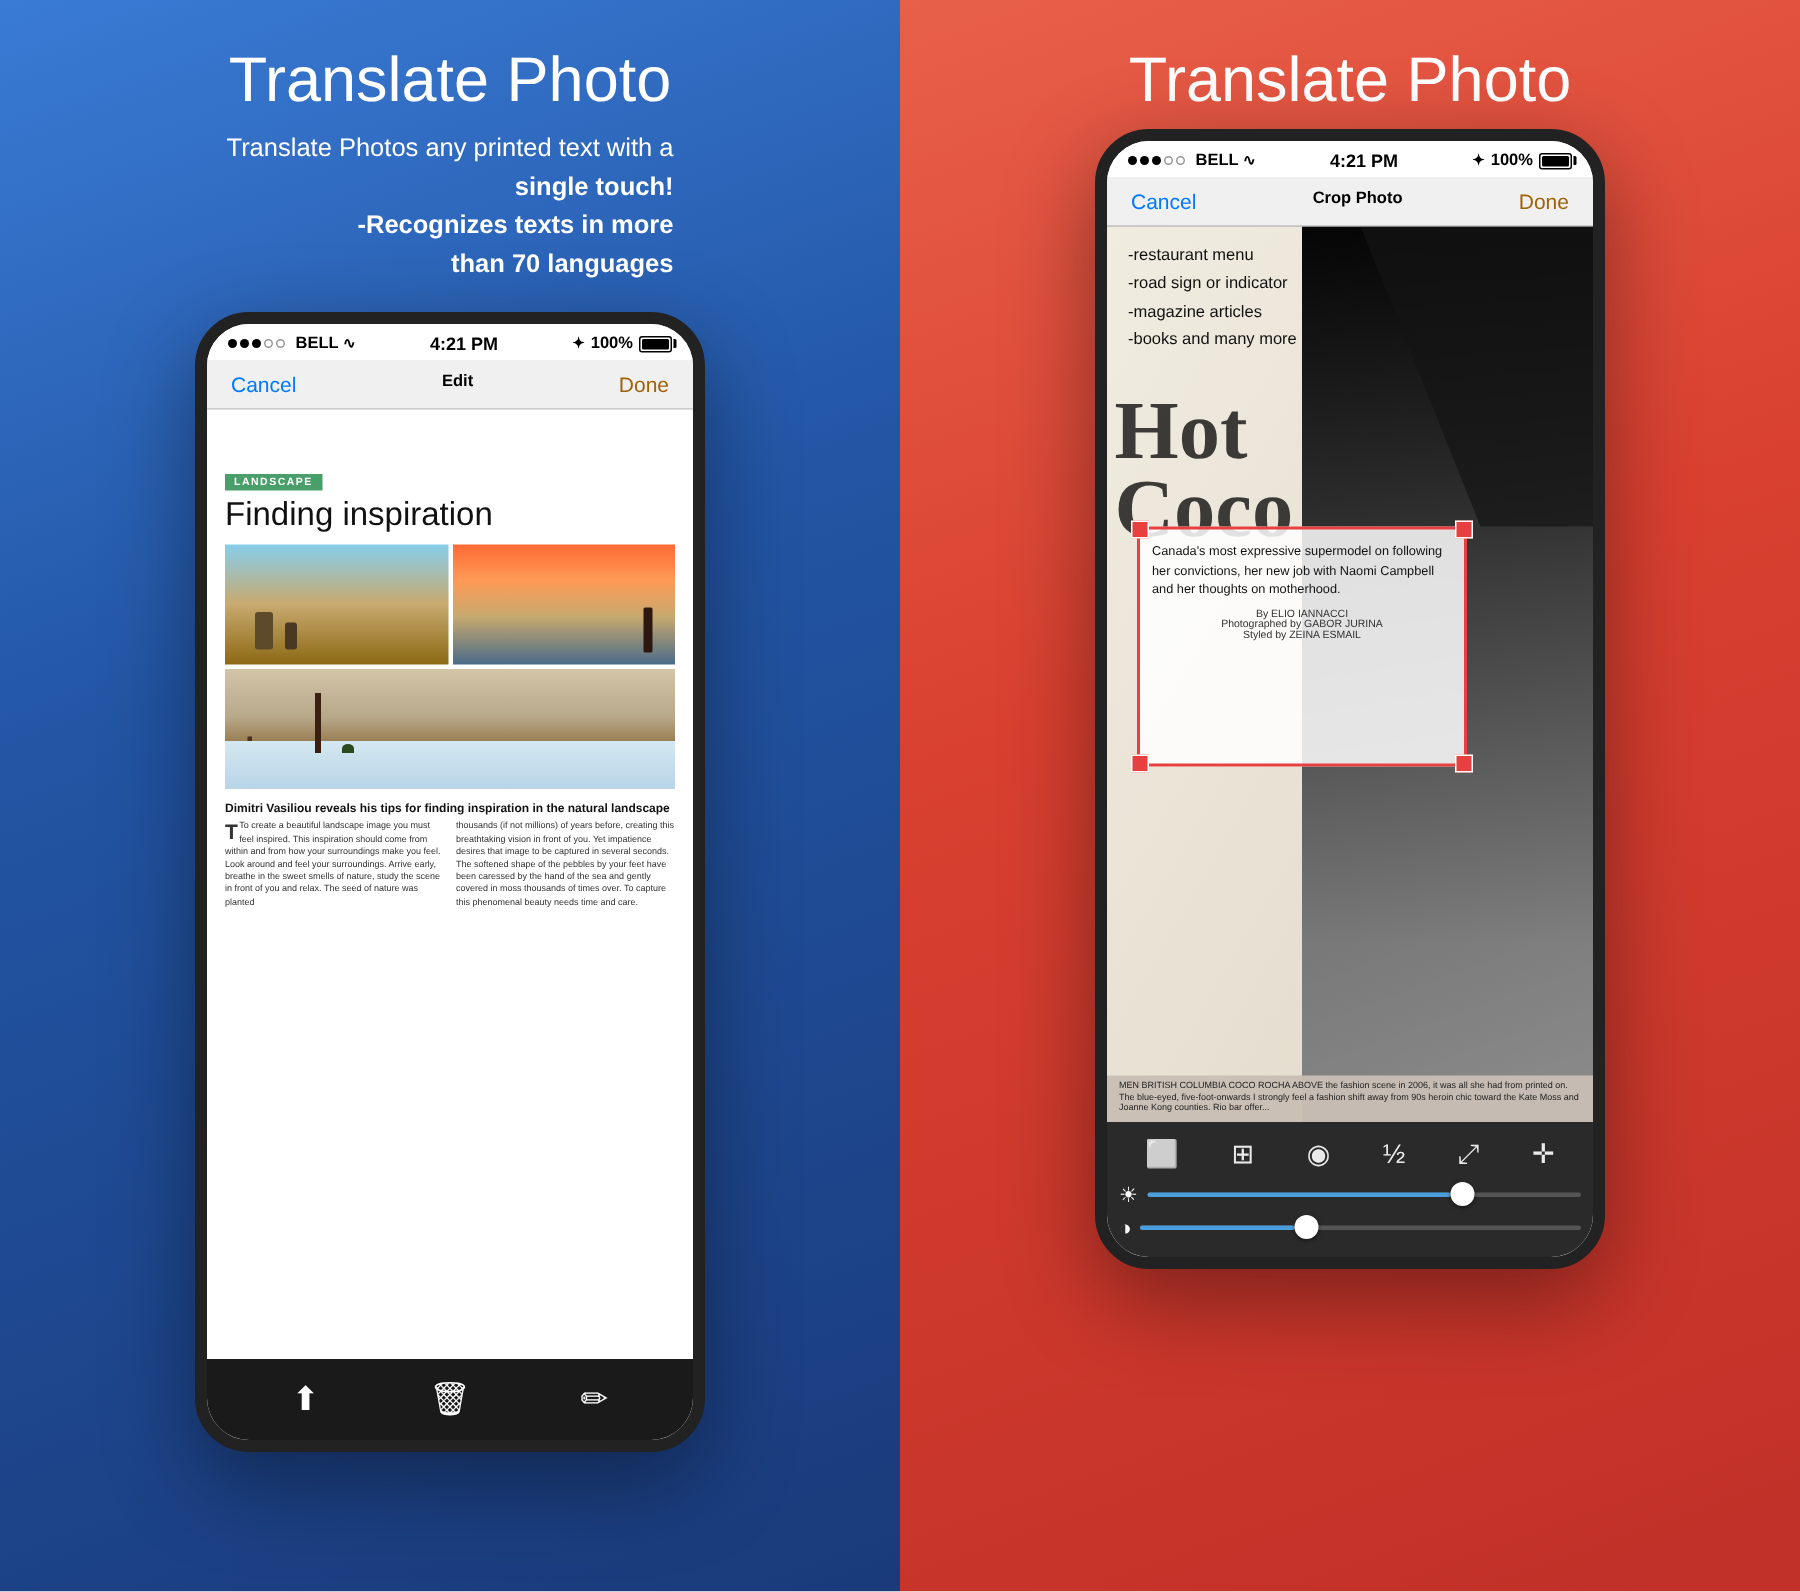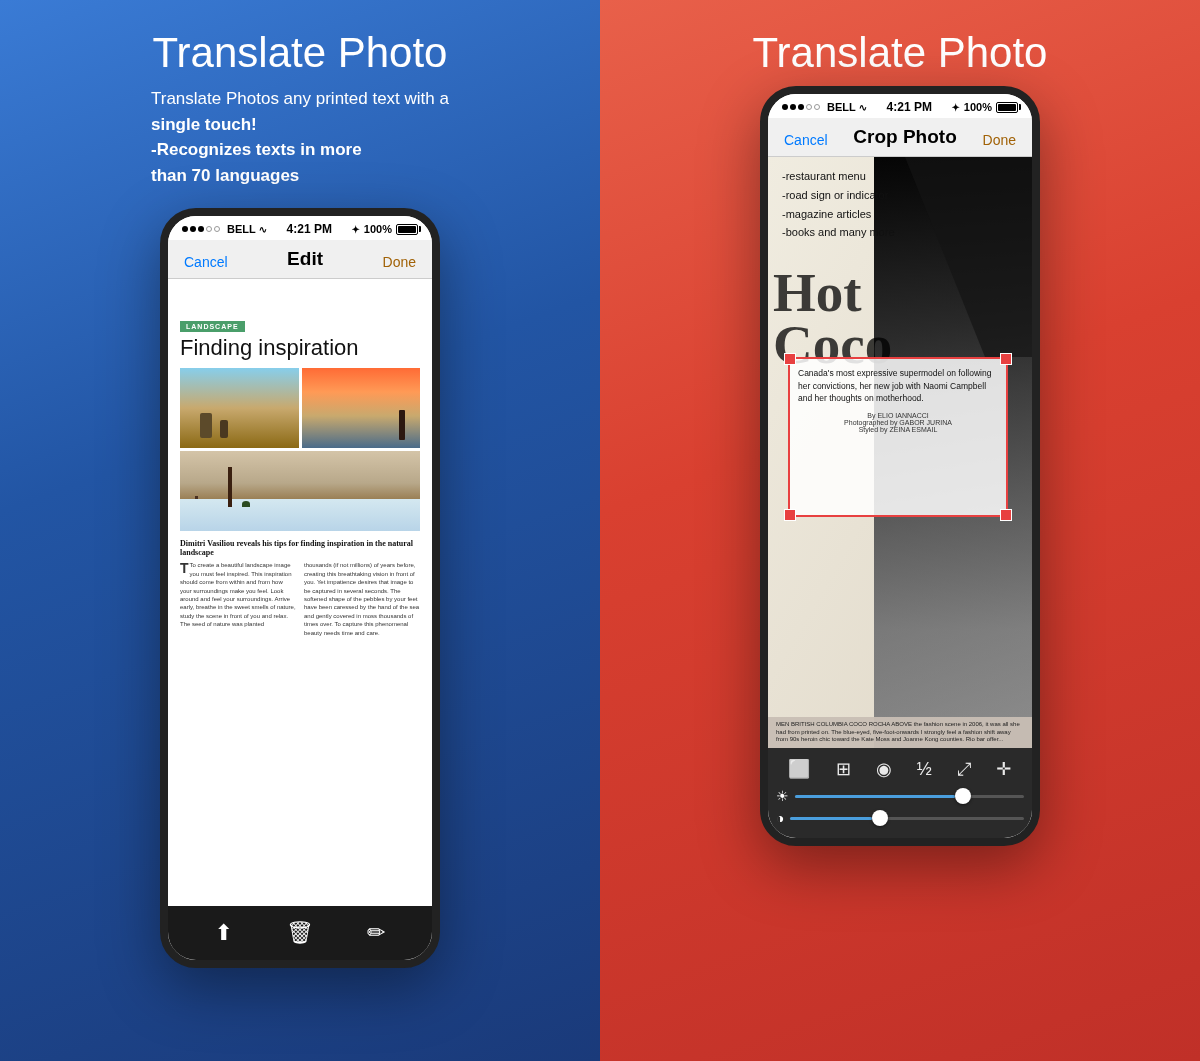--- a/index.html
+++ b/index.html
@@ -43,32 +43,32 @@
       line-height: 1.1;
       margin-bottom: 10px;
     }
     .panel-title strong {
       font-weight: 400;
     }
 
     .panel-subtitle {
       font-size: 17px;
       color: white;
-      text-align: left;
+      text-align: right;
       line-height: 1.5;
       margin-bottom: 20px;
       max-width: 480px;
     }
     .panel-subtitle strong {
       font-weight: 700;
     }
 
     
     .phone-mockup {
-      width: 280px;
+      width: 340px;
       background: white;
       border-radius: 36px;
       border: 8px solid #222;
       overflow: hidden;
       box-shadow: 0 20px 60px rgba(0,0,0,0.4);
       flex: 1;
       display: flex;
       flex-direction: column;
       max-height: 760px;
     }
@@ -113,27 +113,27 @@
       width: 100%;
       height: 100%;
       background: #000;
       border-radius: 1px;
     }
 
     .phone-nav-bar {
       background: #f0f0f0;
       display: flex;
       justify-content: space-between;
-      align-items: flex-end;
+      align-items: flex-start;
       padding: 8px 16px;
       border-bottom: 1px solid #ccc;
       flex-shrink: 0;
     }
     .nav-cancel { color: #007aff; font-size: 14px; }
-    .nav-title { font-size: 19px; font-weight: 600; color: #000; }
+    .nav-title { font-size: 11px; font-weight: 600; color: #000; }
     .nav-done { color: #a16207; font-size: 14px; }
 
     
     .phone-content-left {
       flex: 1;
       overflow: hidden;
       background: white;
       padding: 10px 12px;
       font-size: 9px;
       margin-top: 32px;
@@ -235,21 +235,20 @@
     .magazine-photos .mag-photo:nth-child(3) {
       grid-column: 1 / 3;
       grid-row: 2 / 3;
     }
 
     .mag-caption {
       font-size: 8px;
       font-weight: 700;
       color: #111;
       margin-bottom: 4px;
-      font-family: Liberation Serif, serif;
     }
 
     .mag-body-cols {
       display: grid;
       grid-template-columns: 1fr 1fr;
       gap: 8px;
     }
 
     .mag-body-text {
       font-size: 6px;

